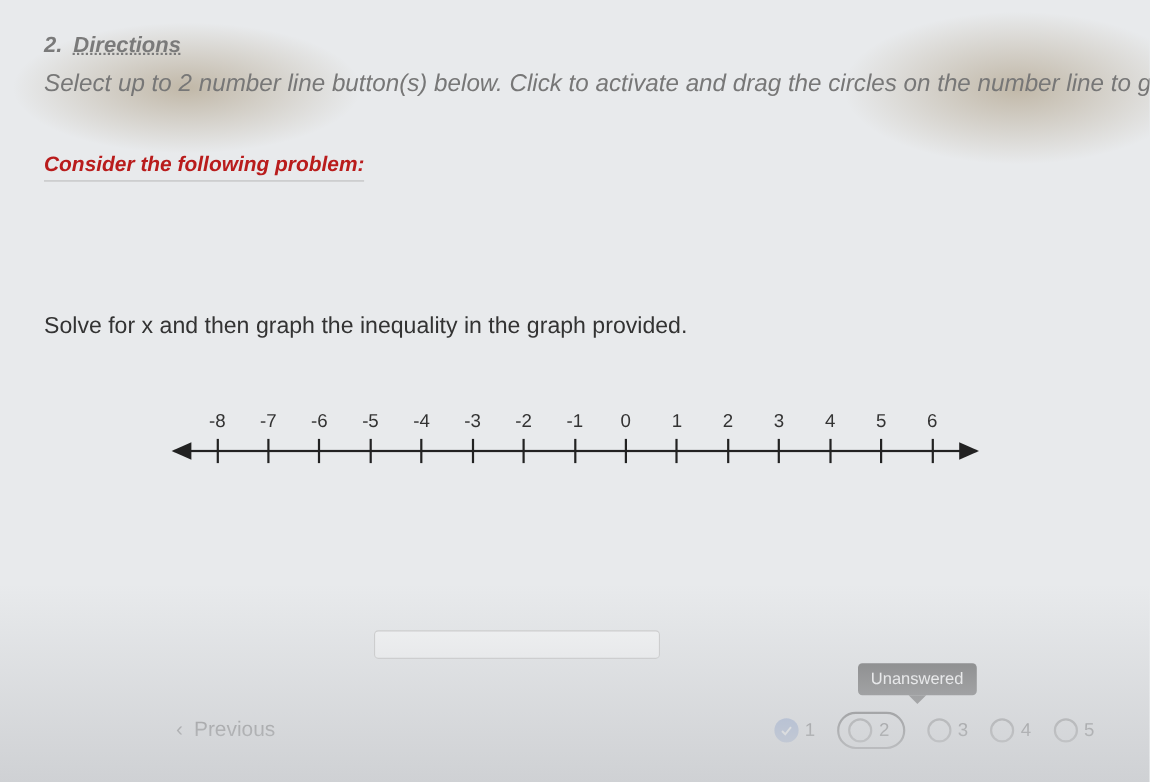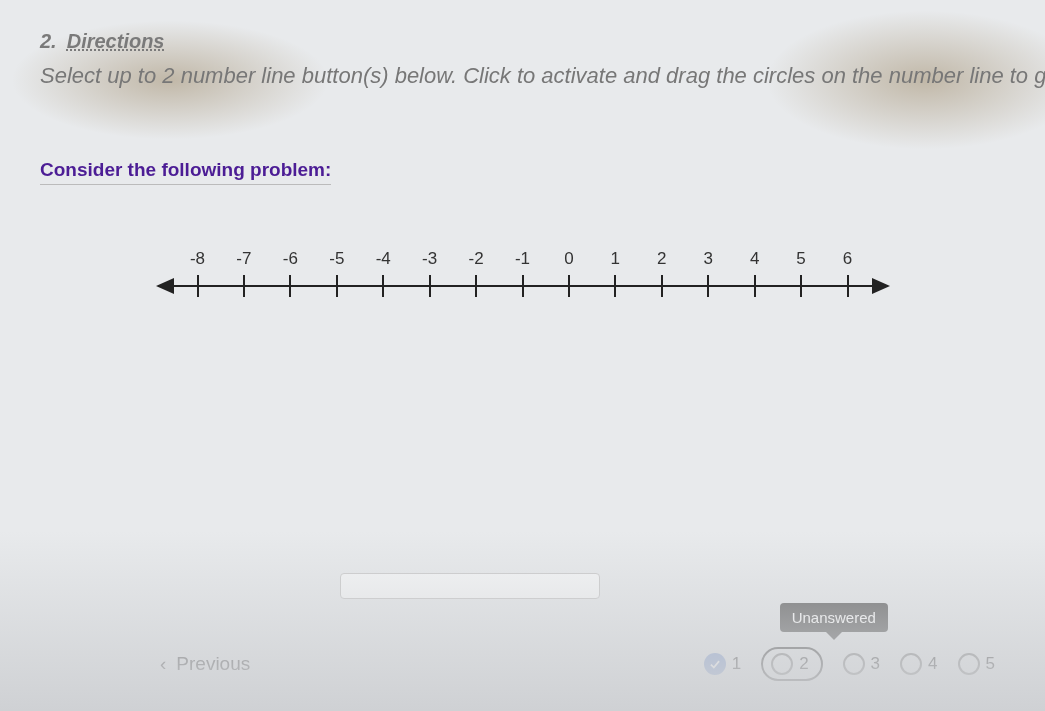--- a/index.html
+++ b/index.html
@@ -23,22 +23,23 @@
 .directions-label {
   font-size: 20px; text-decoration: underline dotted;
   color: #7a7a7a; font-weight: 600;
 }
 .directions-text {
   margin-top: 10px;
   font-size: 22px; font-style: italic; color: #777;
   white-space: nowrap;
 }
 .consider {
-  margin-top: 70px;
-  font-size: 19px; color: #4c1d95; font-weight: 600;
+  margin-top: 50px;
+  font-size: 19px; color: #b91c1c; font-weight: 600;
+  font-style: italic;
   border-bottom: 1px solid #bbb;
   padding-bottom: 3px;
   display: inline-block;
 }
 .equation {
   margin-top: 70px;
   font-family: "Times New Roman", serif;
   font-size: 26px; color: #333;
   margin-left: 6px;
 }
@@ -147,20 +148,21 @@
 <div class="page">
   <div class="qnum-row">
     <span class="qnum">2.</span>
     <span class="directions-label">Directions</span>
   </div>
   <div class="directions-text">Select up to 2 number line button(s) below. Click to activate and drag the circles on the number line to gr</div>
 
   <div class="consider">Consider the following problem:</div>
 
 
+  <div class="solve">Solve for x and then graph the inequality in the graph provided.</div>
 
   <div class="numline-wrap">
     <div class="numline">
       <div class="axis"></div>
       <div class="arrow-l"></div>
       <div class="arrow-r"></div>
       <div class="ticks" id="ticks">
           <div class="tick" style="left: 0%;"></div>
           <div class="tick-label" style="left: 0%;">-8</div>
           <div class="tick" style="left: 7.14286%;"></div>

